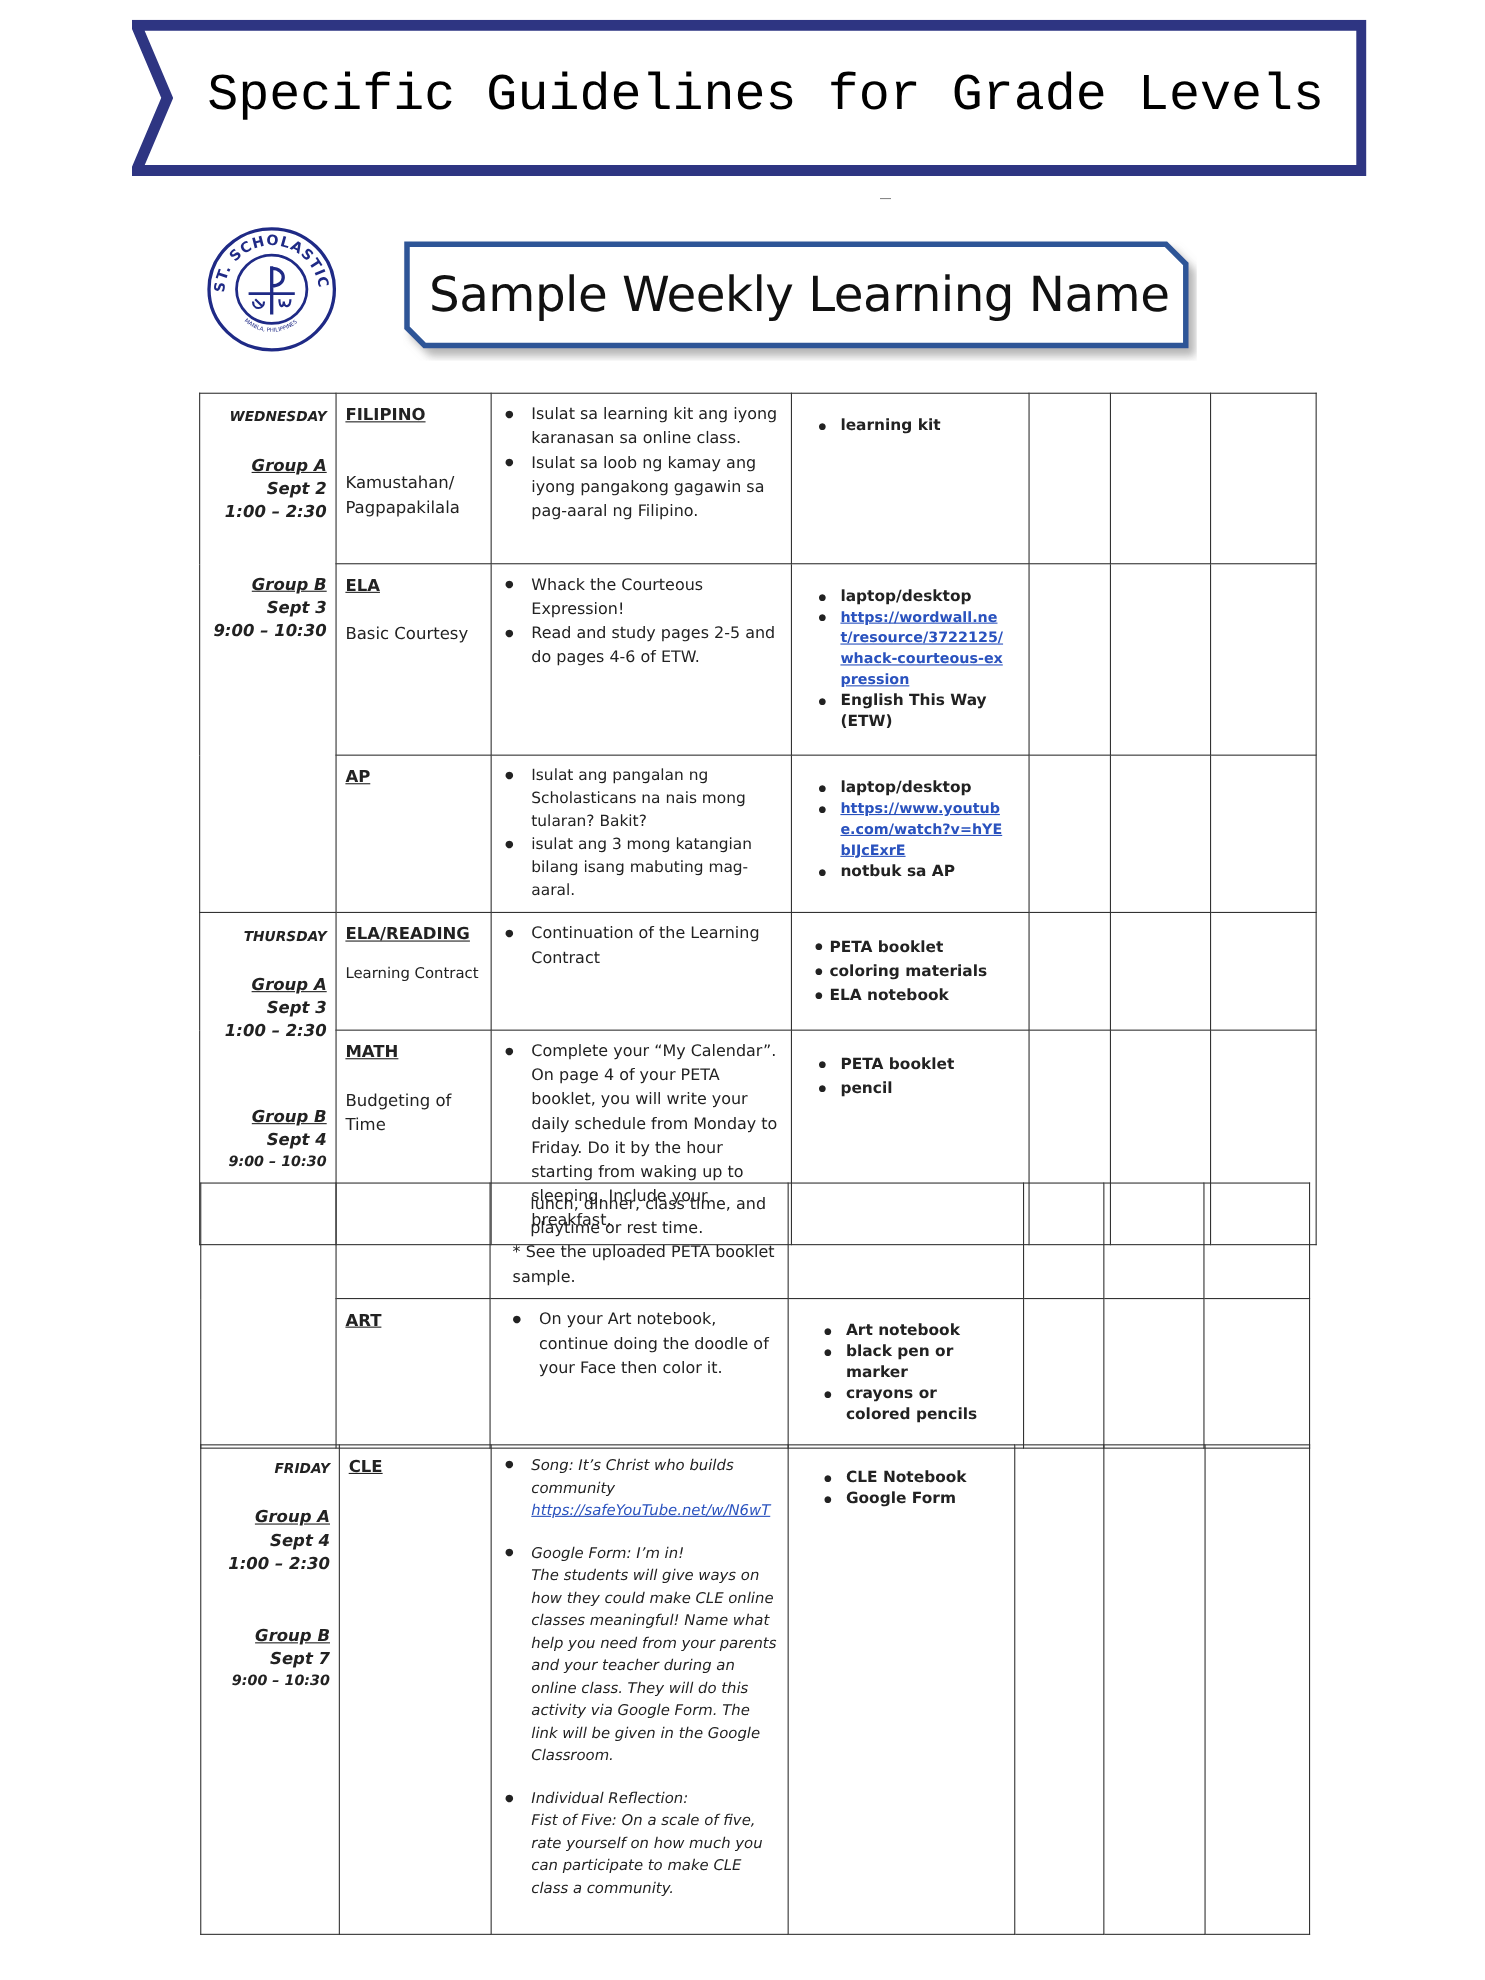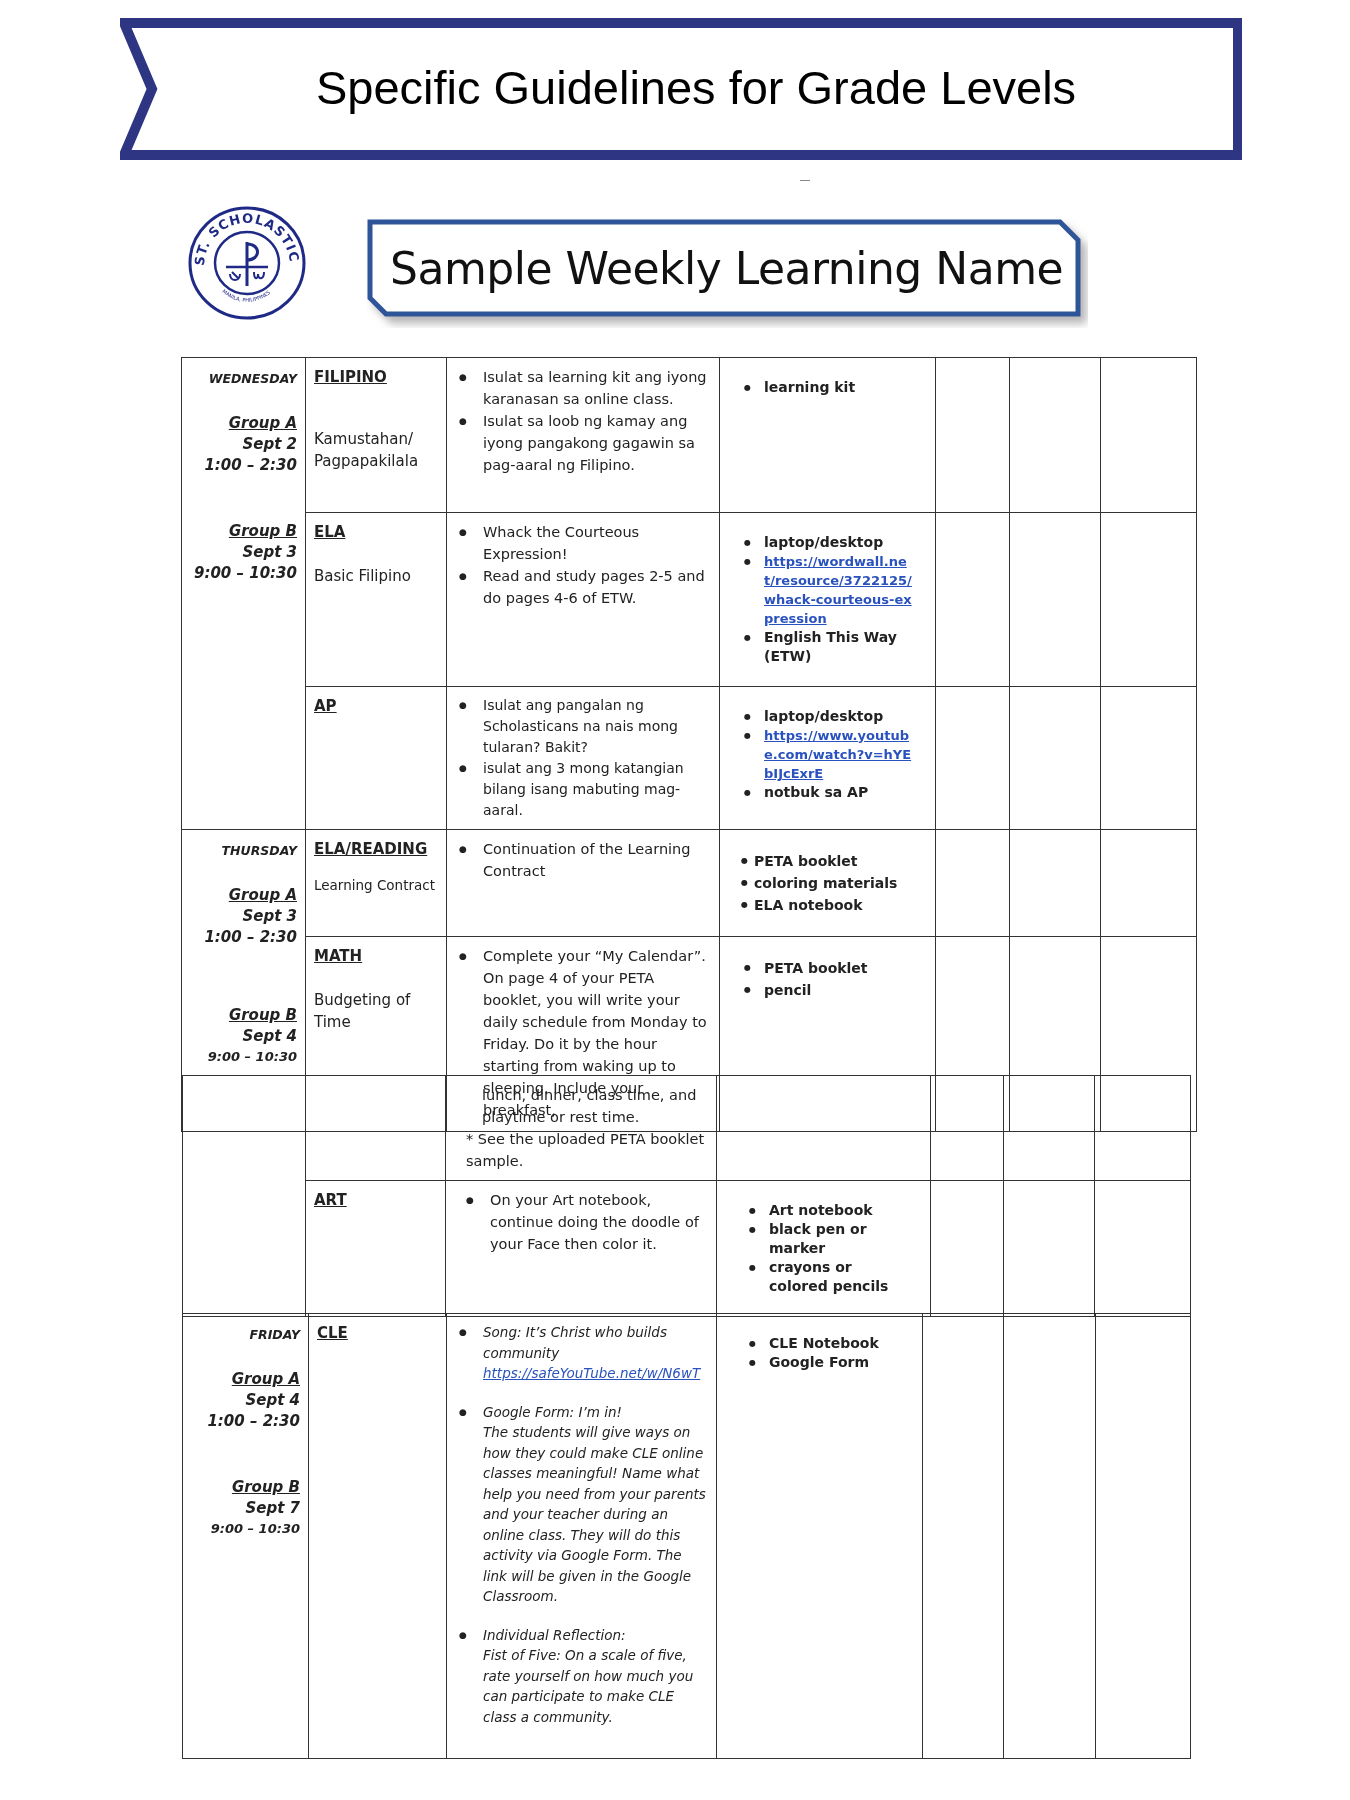--- a/index.html
+++ b/index.html
@@ -4,21 +4,21 @@
 <style>
   html, body { margin:0; padding:0; background:#ffffff; }
   body { width:1350px; height:1800px; position:relative; overflow:hidden;
          font-family:"Liberation Sans", "DejaVu Sans", sans-serif; color:#111; }
 
   
   .banner { position:absolute; left:120px; top:18px; width:1122px; height:142px; }
   .banner svg { position:absolute; left:0; top:0; }
   .banner-title { position:absolute; left:0; right:0; top:0; height:138px;
          display:flex; align-items:center; justify-content:center; padding-left:30px;
-         font-family:Liberation Sans, sans-serif; font-size:47px; color:#000; }
+         font-family:Liberation Mono, monospace; font-size:47px; color:#000; }
 
   .tiny-dash { position:absolute; left:800px; top:180px; width:10px; height:1px; background:#888; }
 
   
   .logo { position:absolute; left:186px; top:204px; width:122px; height:118px; }
 
   
   .guide-box { position:absolute; left:366px; top:218px; width:714px; height:102px; }
   .guide-box svg { position:absolute; left:0; top:0; }
   .guide-title { position:absolute; left:24px; top:0; height:100px; display:flex; align-items:center;
@@ -131,21 +131,21 @@
           </ul>
     </td>
     <td></td>
         <td></td>
         <td></td>
   </tr>
 
   <tr style="height:116px">
     <td>
       <div class="subj">ELA</div>
-      <div class="topic" style="margin-top:22px">Basic Filipino</div>
+      <div class="topic" style="margin-top:22px">Basic Courtesy</div>
     </td>
     <td>
       <ul class="b">
         <li>Whack the Courteous Expression!</li>
         <li>Read and study pages 2-5 and do pages 4-6 of ETW.</li>
       </ul>
     </td>
     <td>
       <ul class="m">
         <li>laptop/desktop</li>

